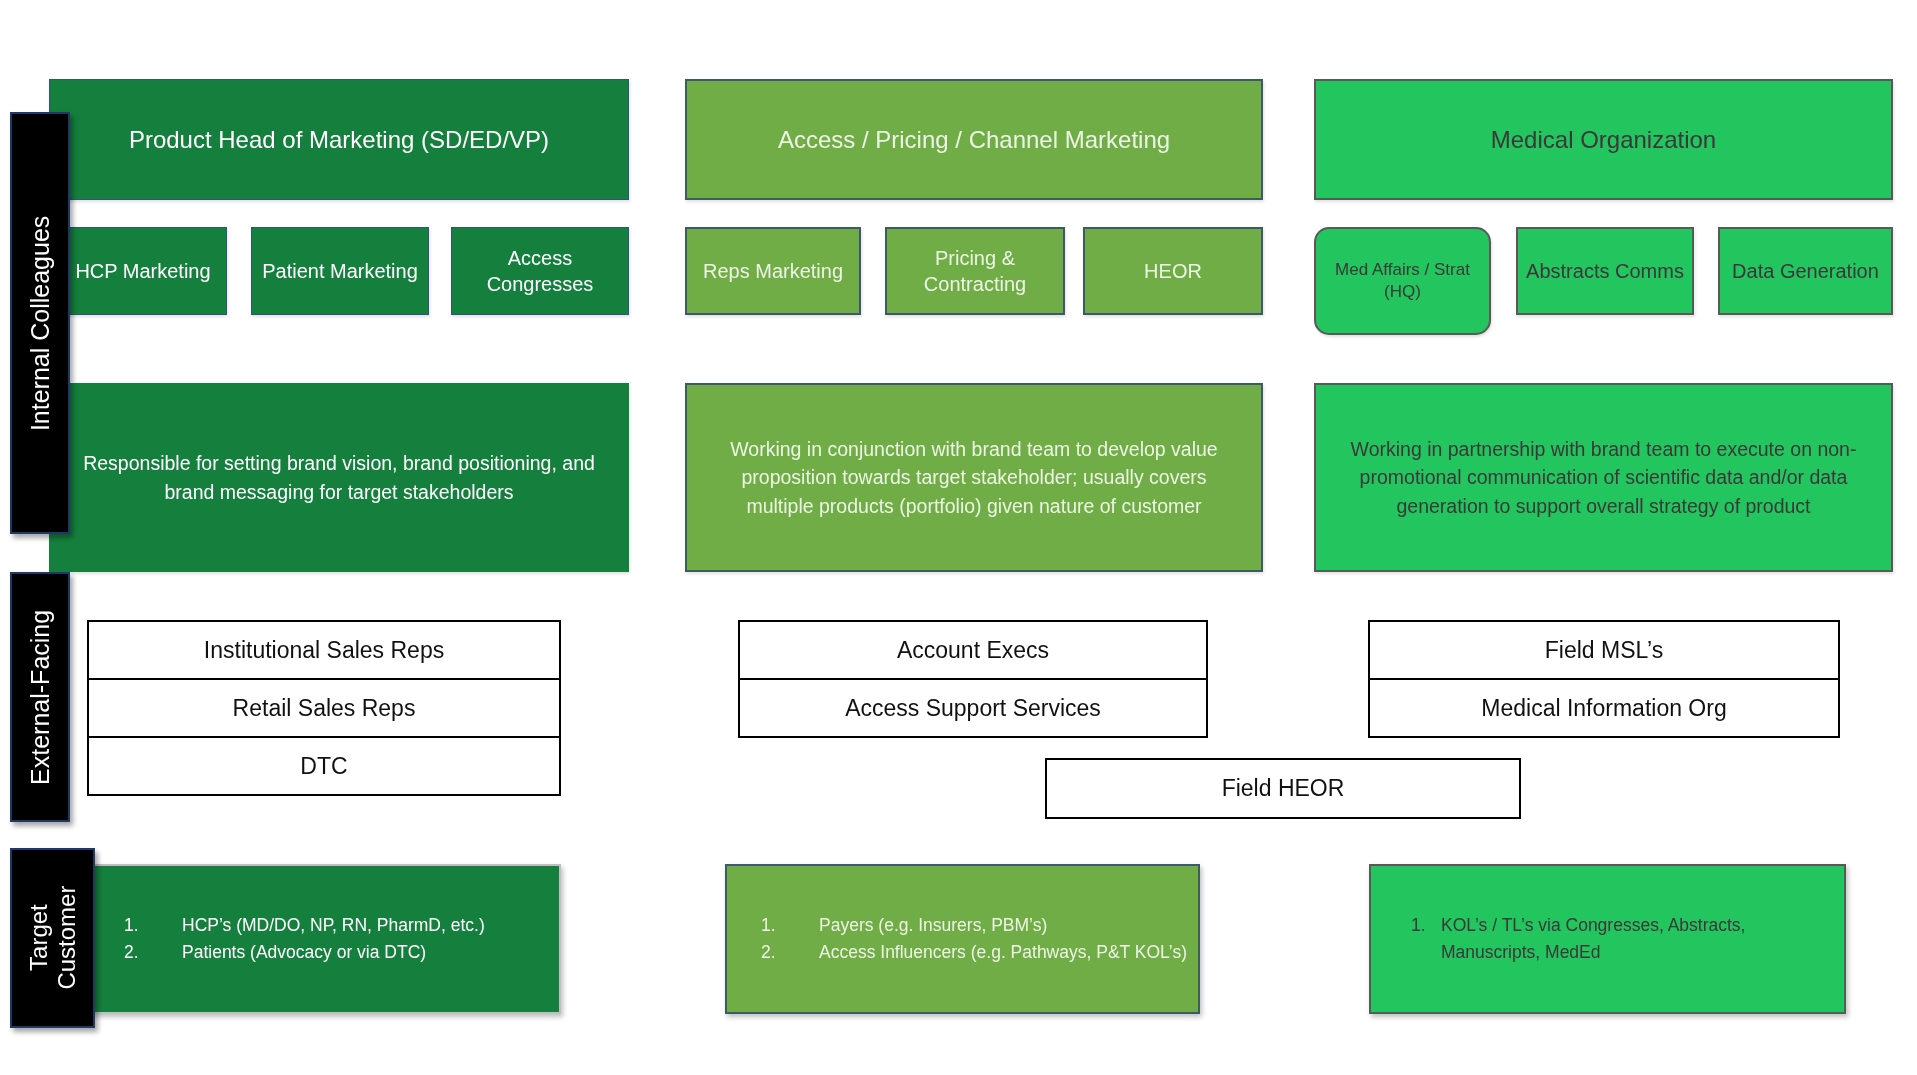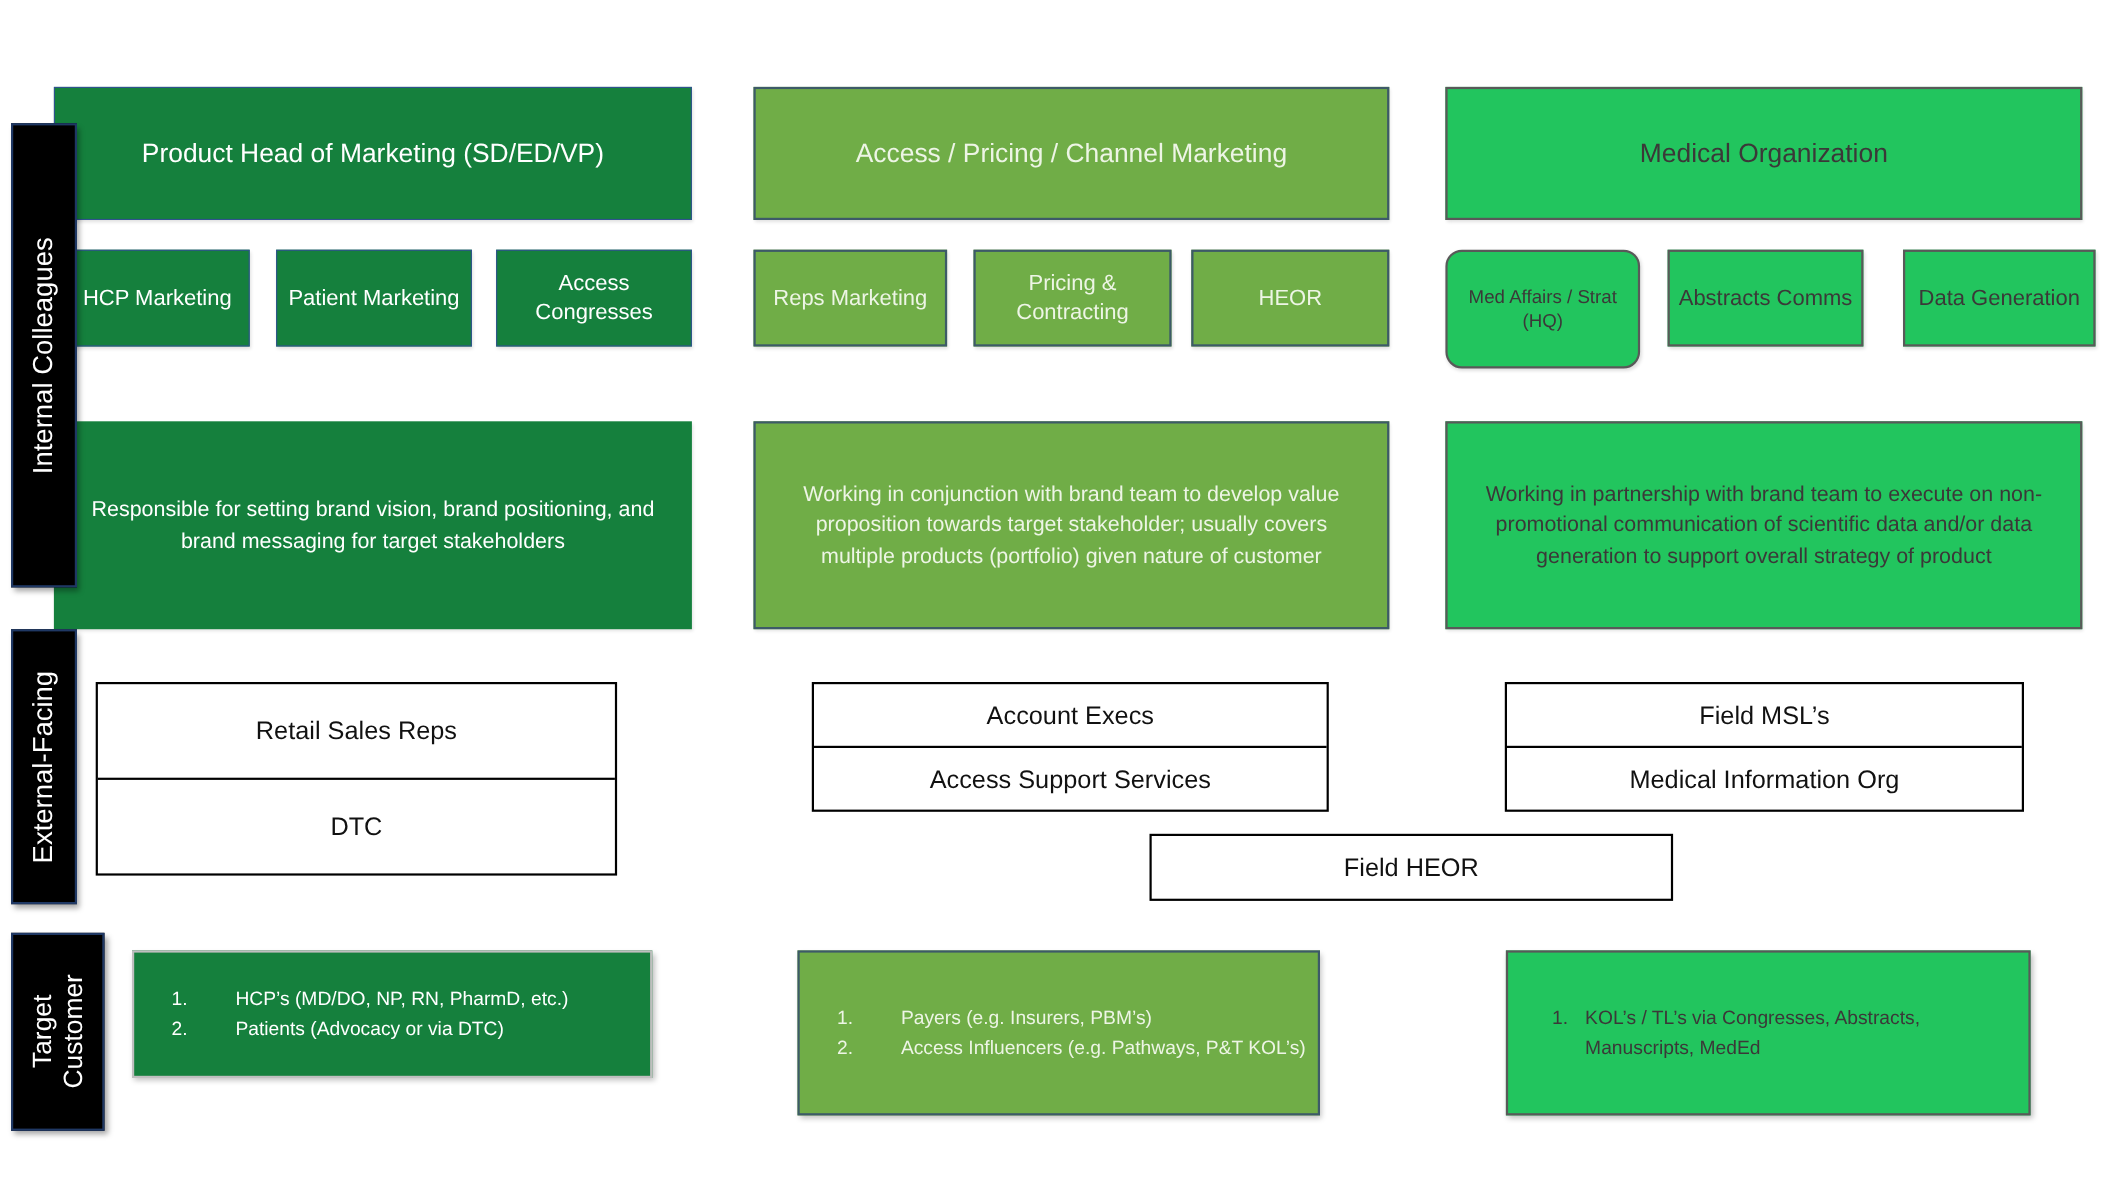--- a/index.html
+++ b/index.html
@@ -56,25 +56,26 @@
 
   <div class="box blue hdr" style="left:49px; top:79px; width:580px; height:121px;">Product Head of Marketing (SD/ED/VP)</div>
 
   <div class="box blue sub" style="left:59px; top:227px; width:168px; height:88px;">HCP Marketing</div>
   <div class="box blue sub" style="left:251px; top:227px; width:178px; height:88px;">Patient Marketing</div>
   <div class="box blue sub" style="left:451px; top:227px; width:178px; height:88px;">Access Congresses</div>
 
   <div class="box blue desc" style="left:49px; top:383px; width:580px; height:189px;">Responsible for setting brand vision, brand positioning, and brand messaging for target stakeholders</div>
 
   <div class="stack" style="left:87px; top:620px; width:474px; height:176px;">
+    <div class="row">Institutional Sales Reps</div>
     <div class="row">Retail Sales Reps</div>
     <div class="row">DTC</div>
   </div>
 
-  <div class="box blue tbox" style="left:120px; top:864px; width:473px; height:116px;">
+  <div class="box blue tbox" style="left:88px; top:864px; width:473px; height:150px;">
     <ol class="t-list">
       <li>HCP’s (MD/DO, NP, RN, PharmD, etc.)</li>
       <li>Patients (Advocacy or via DTC)</li>
     </ol>
   </div>
 
   <div class="box green hdr" style="left:685px; top:79px; width:578px; height:121px;">Access / Pricing / Channel Marketing</div>
 
   <div class="box green sub" style="left:685px; top:227px; width:176px; height:88px;">Reps Marketing</div>
   <div class="box green sub" style="left:885px; top:227px; width:180px; height:88px;">Pricing &amp; Contracting</div>
@@ -95,21 +96,21 @@
     <ol class="t-list">
       <li>Payers (e.g. Insurers, PBM’s)</li>
       <li>Access Influencers (e.g. Pathways, P&amp;T KOL’s)</li>
     </ol>
   </div>
 
   <div class="box orange hdr" style="left:1314px; top:79px; width:579px; height:121px;">Medical Organization</div>
 
   <div class="box orange sub sub-small" style="left:1314px; top:227px; width:177px; height:108px;border-radius:15px;">Med Affairs / Strat (HQ)</div>
   <div class="box orange sub" style="left:1516px; top:227px; width:178px; height:88px;">Abstracts Comms</div>
-  <div class="box orange sub" style="left:1718px; top:227px; width:175px; height:88px;margin-left:12px;">Data Generation</div>
+  <div class="box orange sub" style="left:1718px; top:227px; width:175px; height:88px;">Data Generation</div>
 
   <div class="box orange desc" style="left:1314px; top:383px; width:579px; height:189px;">Working in partnership with brand team to execute on non-promotional communication of scientific data and/or data generation to support overall strategy of product</div>
 
   <div class="stack" style="left:1368px; top:620px; width:472px; height:118px;">
     <div class="row">Field MSL’s</div>
     <div class="row">Medical Information Org</div>
   </div>
 
   <div class="box orange tbox" style="left:1369px; top:864px; width:477px; height:150px;">
     <ol class="t-list tight">

